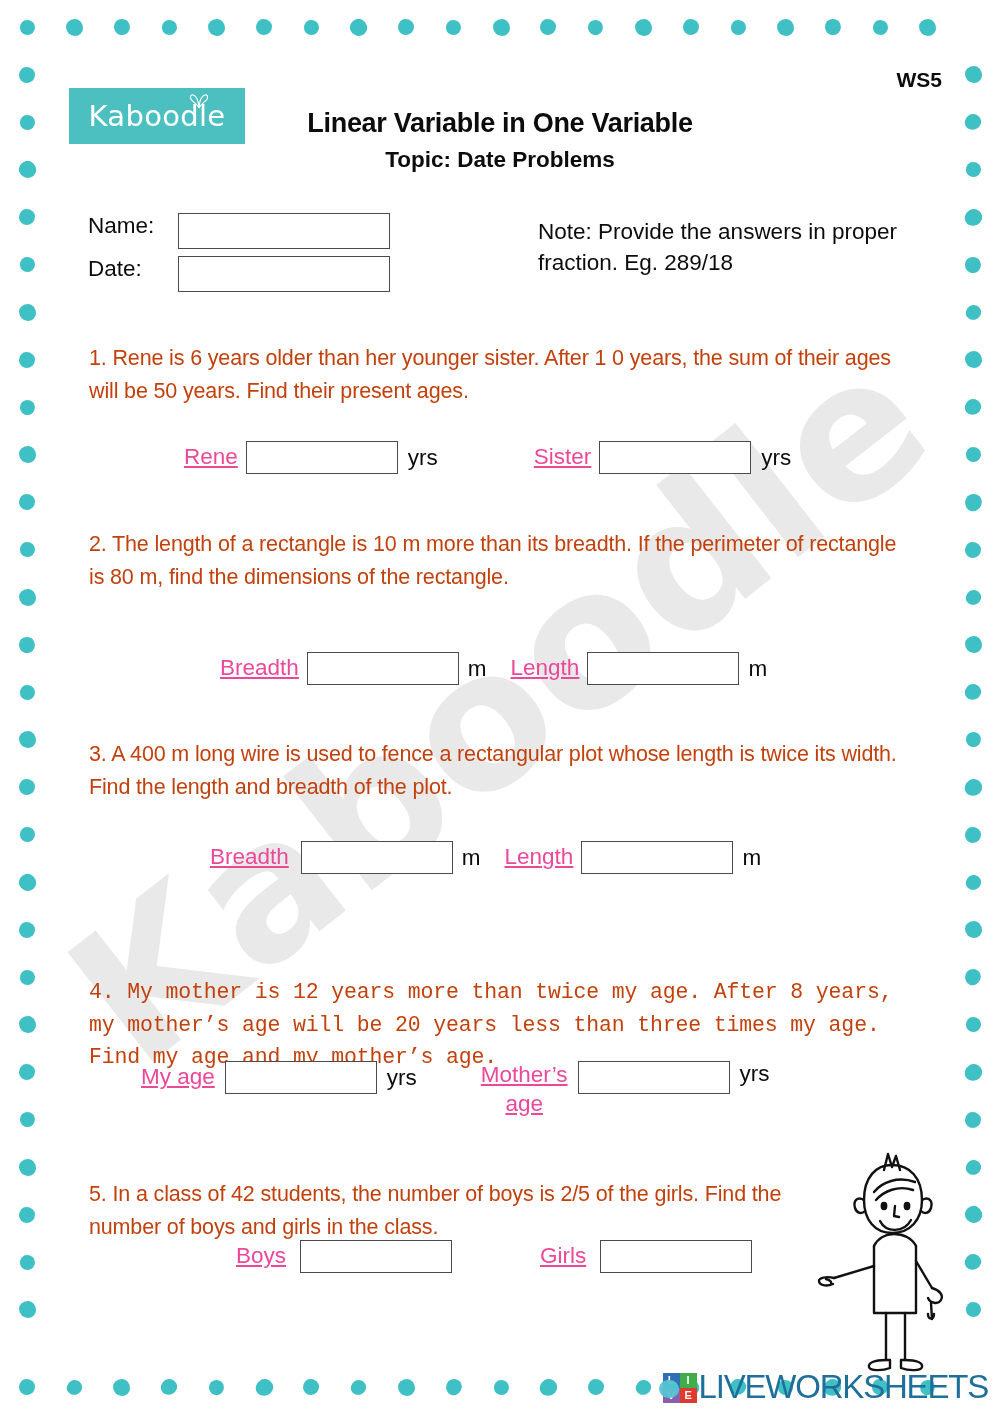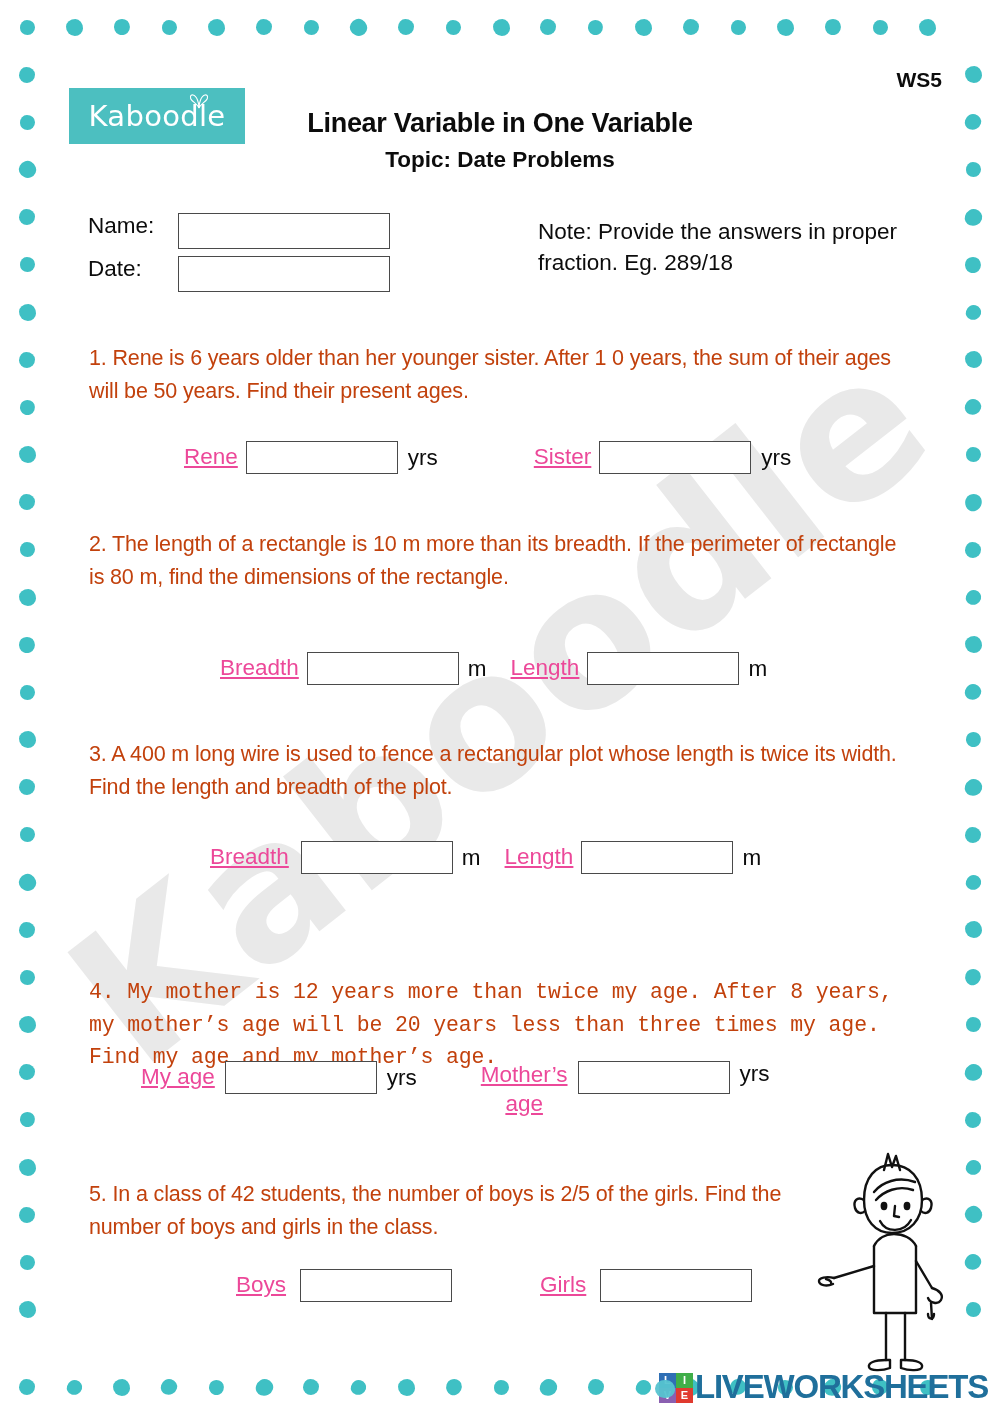--- a/index.html
+++ b/index.html
@@ -210,21 +210,21 @@
     color: #ffffff;
     font-size: 11px;
     font-weight: 700;
     display: flex;
     align-items: center;
     justify-content: center;
     line-height: 1;
   }
   .lws-word {
     font-size: 33px;
-    font-weight: 700;
+    font-weight: 400;
     letter-spacing: -1.2px;
     color: #1f6f9b;
     font-family: "Liberation Sans", sans-serif;
   }
   .lws-blob {
     position: absolute;
     width: 20px;
     height: 18px;
     background: #56c3d0;
     border-radius: 50% 45% 52% 48% / 48% 52% 45% 55%;
@@ -412,21 +412,21 @@
       </div>
       <div class="ans-item" style="margin-left:64px; align-items:flex-start;">
         <span class="ans-lbl stacked">Mother’s
 age</span>
         <div class="field ans-box" style="margin-left:10px;"></div>
         <span class="ans-unit" style="margin-left:10px;">yrs</span>
       </div>
     </div>
 
     <div class="q-text" style="left:89px; top:1178px; width:720px;">5. In a class of 42 students, the number of boys is 2/5 of the girls. Find the number of boys and girls in the class.</div>
-    <div class="ans-row" style="left:236px; top:1269px;justify-content:space-between;">
+    <div class="ans-row" style="left:236px; top:1240px;justify-content:space-between;">
       <div class="ans-item">
         <span class="ans-lbl">Boys</span>
         <div class="field ans-box" style="margin-left:14px;"></div>
       </div>
       <div class="ans-item" style="margin-left:88px;">
         <span class="ans-lbl">Girls</span>
         <div class="field ans-box" style="margin-left:14px;"></div>
       </div>
     </div>
 

